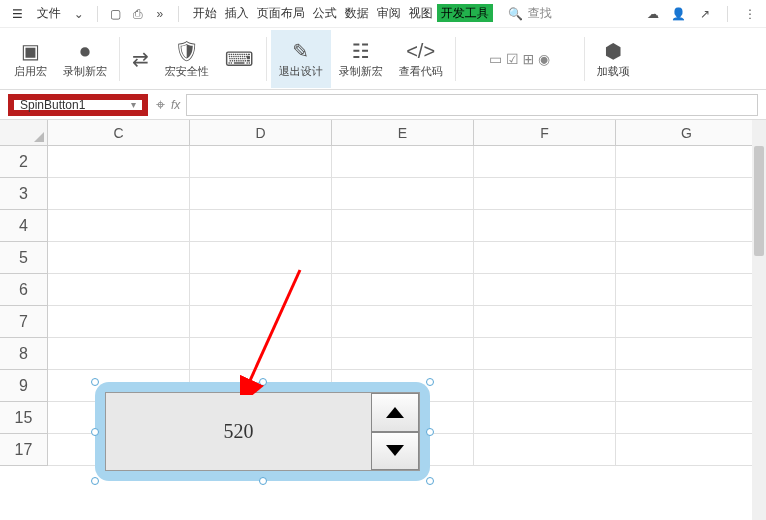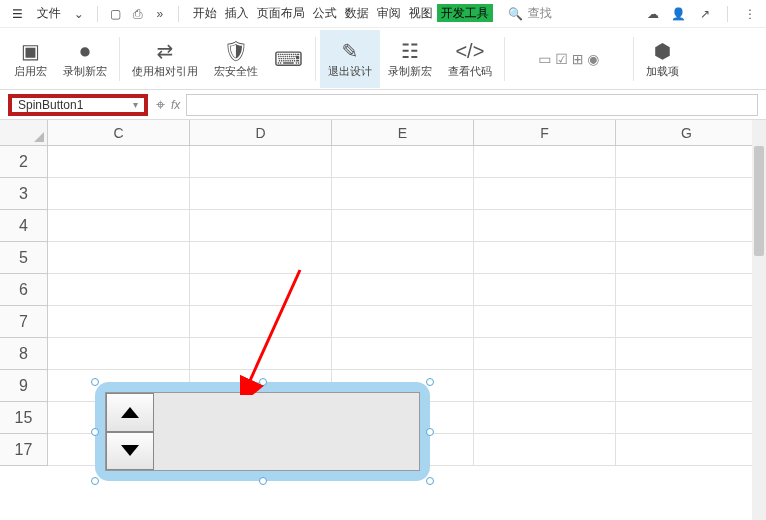--- a/index.html
+++ b/index.html
@@ -15,21 +15,21 @@
 .titlebar .search { display: flex; align-items: center; gap: 4px; color: #888; margin-left: 10px; }
 .titlebar .right { margin-left: auto; display: flex; align-items: center; gap: 10px; color: #888; }
 
 .ribbon { height: 62px; display: flex; align-items: center; padding: 0 6px; border-bottom: 1px solid #ddd; }
 .ribbon .group { display: flex; flex-direction: column; align-items: center; justify-content: center; padding: 0 8px; cursor: pointer; font-size: 11px; color: #444; height: 58px; }
 .ribbon .group .icon { height: 26px; display: flex; align-items: center; justify-content: center; font-size: 20px; color: #555; }
 .ribbon .group.active { background: #e0eef7; }
 .ribbon .vsep { width: 1px; height: 44px; background: #e5e5e5; margin: 0 4px; }
 
 .formula-bar { height: 30px; display: flex; align-items: center; padding: 4px 8px; gap: 8px; border-bottom: 1px solid #ddd; }
-.name-box { width: 140px; height: 22px; border: 4px solid #b91c1c; font-size: 12px; padding: 0 6px; display: flex; align-items: center; justify-content: space-between; color: #333; }
+.name-box { width: 140px; height: 22px; border: 6px solid #b91c1c; font-size: 12px; padding: 0 6px; display: flex; align-items: center; justify-content: space-between; color: #333; }
 .name-box .arrow { color: #888; font-size: 10px; }
 .fx-area { display: flex; align-items: center; gap: 6px; flex: 1; }
 .fx-area .fx { color: #888; font-style: italic; font-size: 12px; }
 .fx-input { flex: 1; height: 22px; border: 1px solid #ccc; }
 
 .grid-area { position: relative; height: 400px; overflow: hidden; }
 .corner { position: absolute; left: 0; top: 0; width: 48px; height: 26px; background: #f5f5f5; border-right: 1px solid #ccc; border-bottom: 1px solid #ccc; }
 .corner::after { content: ""; position: absolute; right: 3px; bottom: 3px; width: 0; height: 0; border-right: 10px solid #bbb; border-top: 10px solid transparent; }
 .col-headers { position: absolute; left: 48px; top: 0; right: 14px; height: 26px; display: flex; }
 .col-headers div { flex: 0 0 142px; border-right: 1px solid #ccc; border-bottom: 1px solid #ccc; background: #fafafa; text-align: center; line-height: 26px; font-size: 14px; color: #555; }
@@ -88,21 +88,20 @@
       <div class="icon">▣</div>
       <div>启用宏</div>
     </div>
   <div class="group">
       <div class="icon">⏺</div>
       <div>录制新宏</div>
     </div>
   <div class="vsep"></div>
   <div class="group">
       <div class="icon">⇄</div>
-      <div>使用相对引用</div>
     </div>
   <div class="group">
       <div class="icon">🛡</div>
       <div>宏安全性</div>
     </div>
   <div class="group">
       <div class="icon">⌨</div>
     </div>
   <div class="vsep"></div>
   <div class="group active">
@@ -230,20 +229,21 @@
         <div></div>
         <div></div>
       </div>
     </div>
   <div class="vscroll">
       <div class="thumb"></div>
     </div>
 
   <div class="spin-wrap">
     <div class="spin-inner">
+      <div class="spin-val">520</div>
       <div class="spin-btns">
         <button>
             <div class="tri-up"></div>
           </button>
         <button>
             <div class="tri-dn"></div>
           </button>
       </div>
     </div>
     <div class="handle h-tl"></div>

